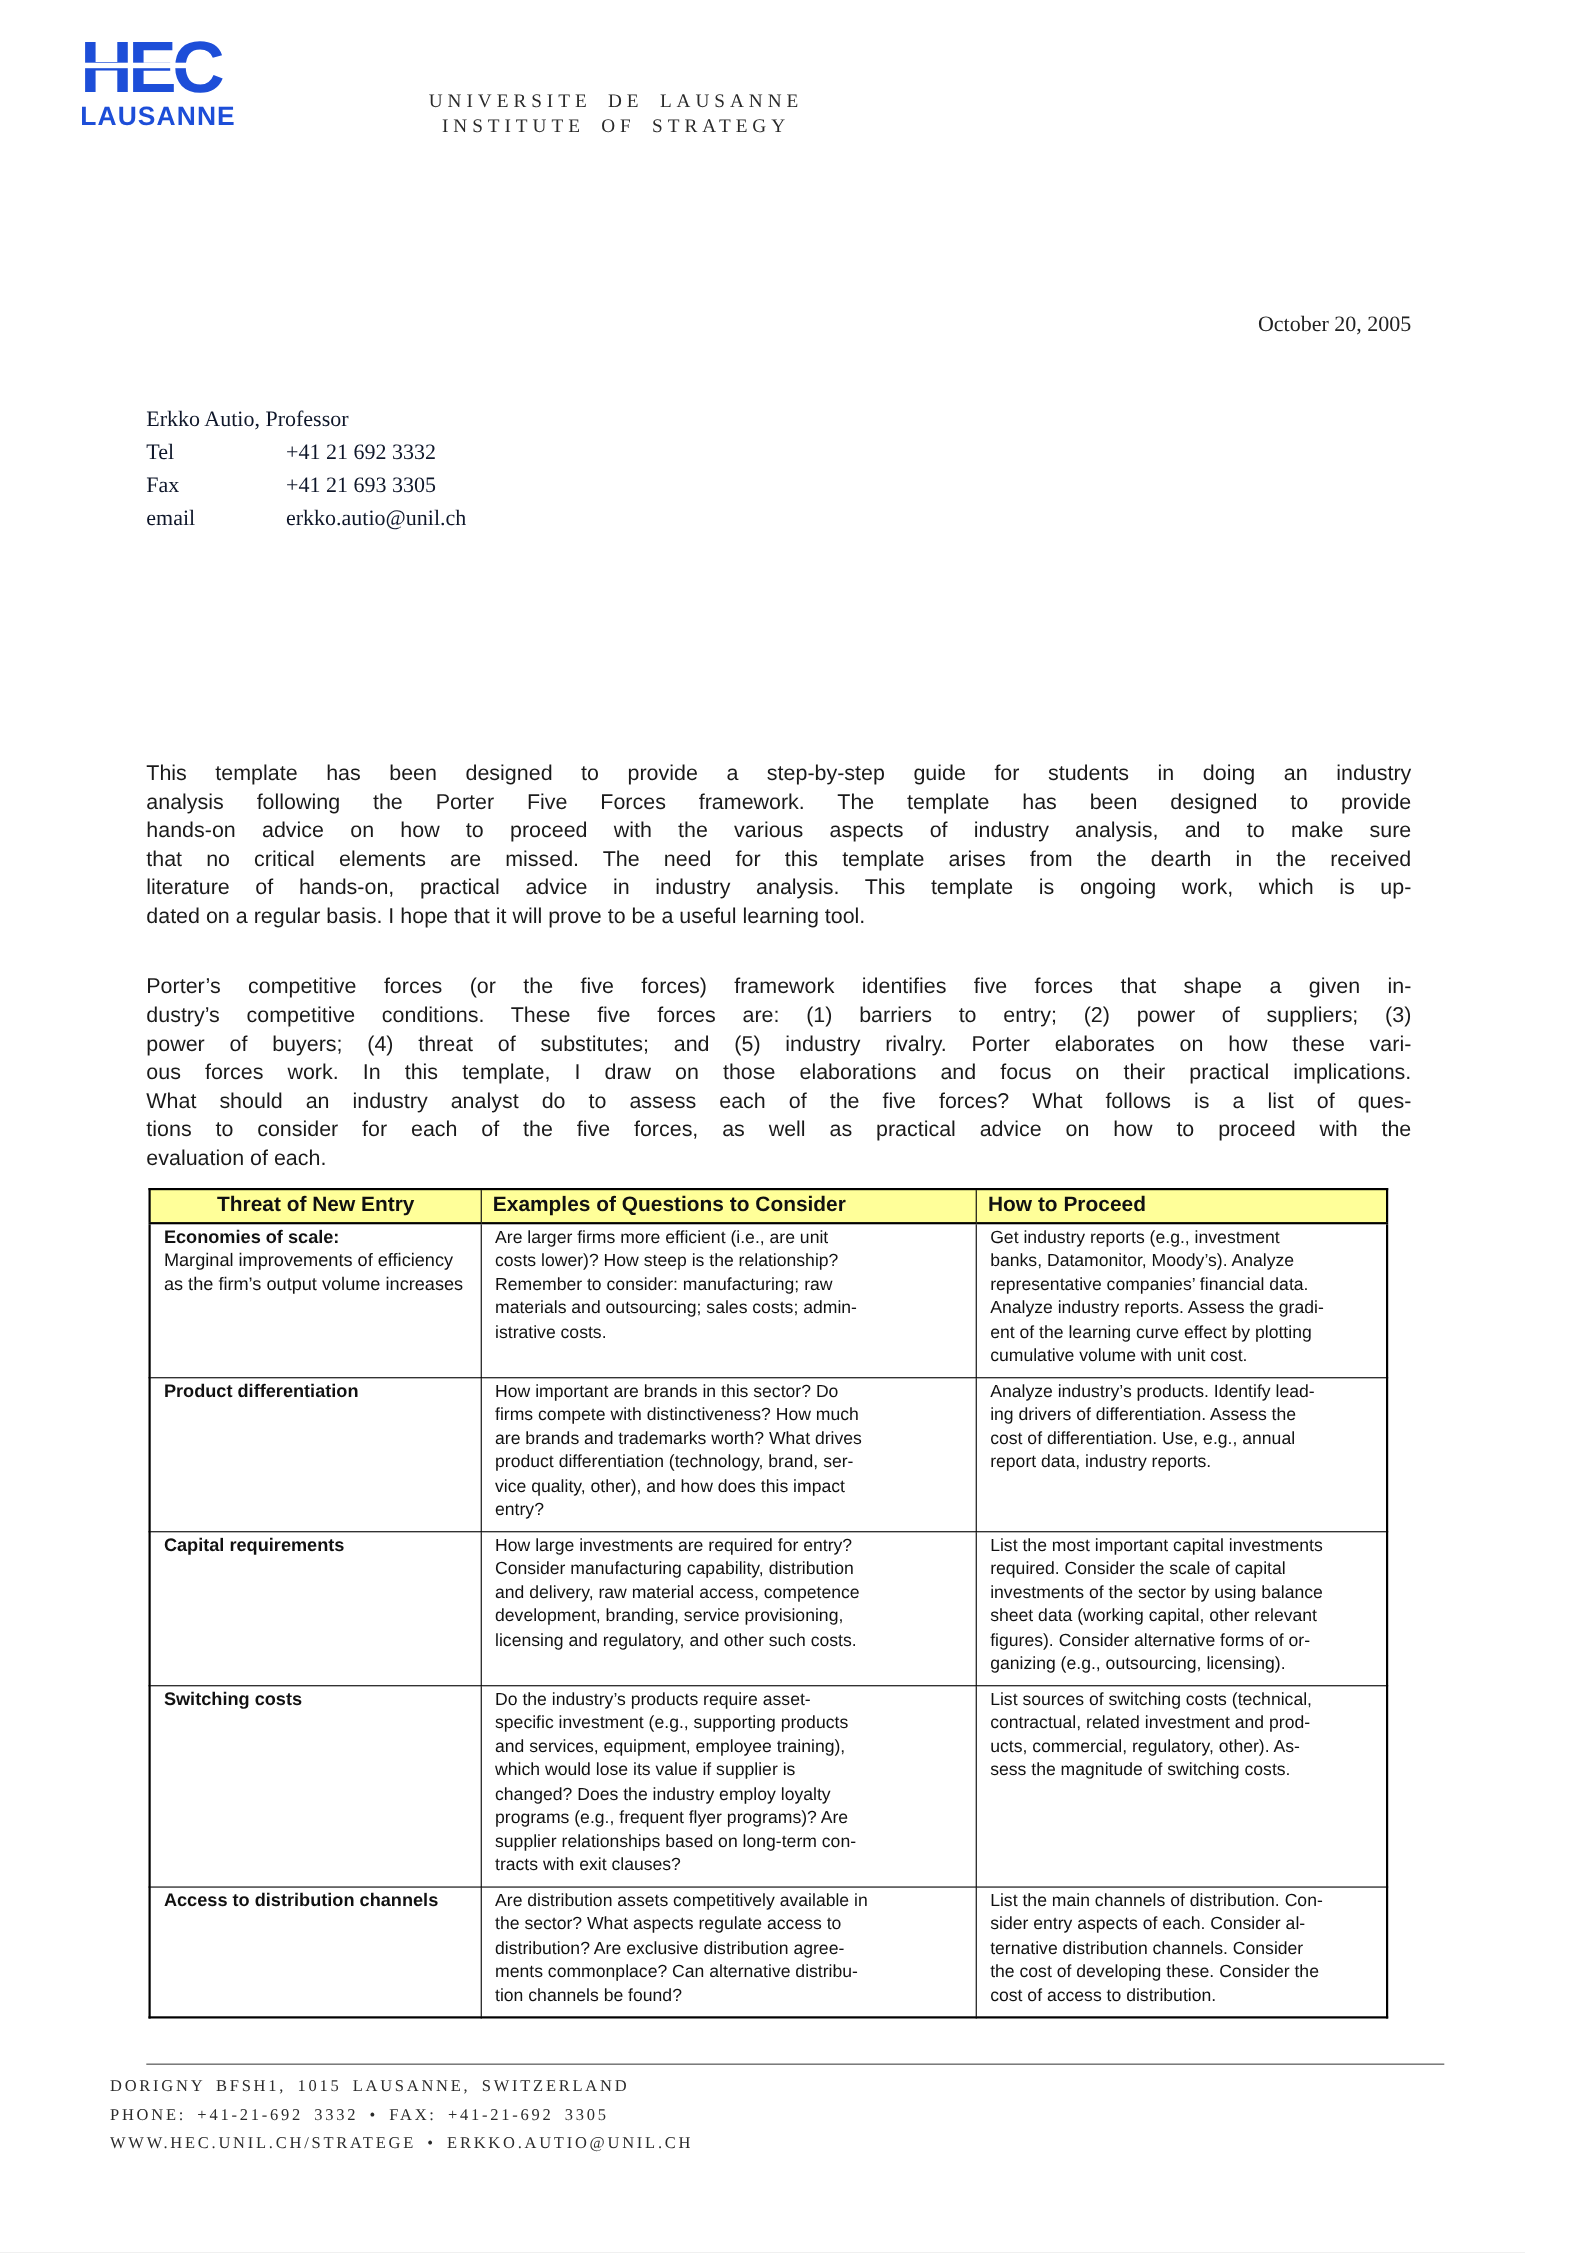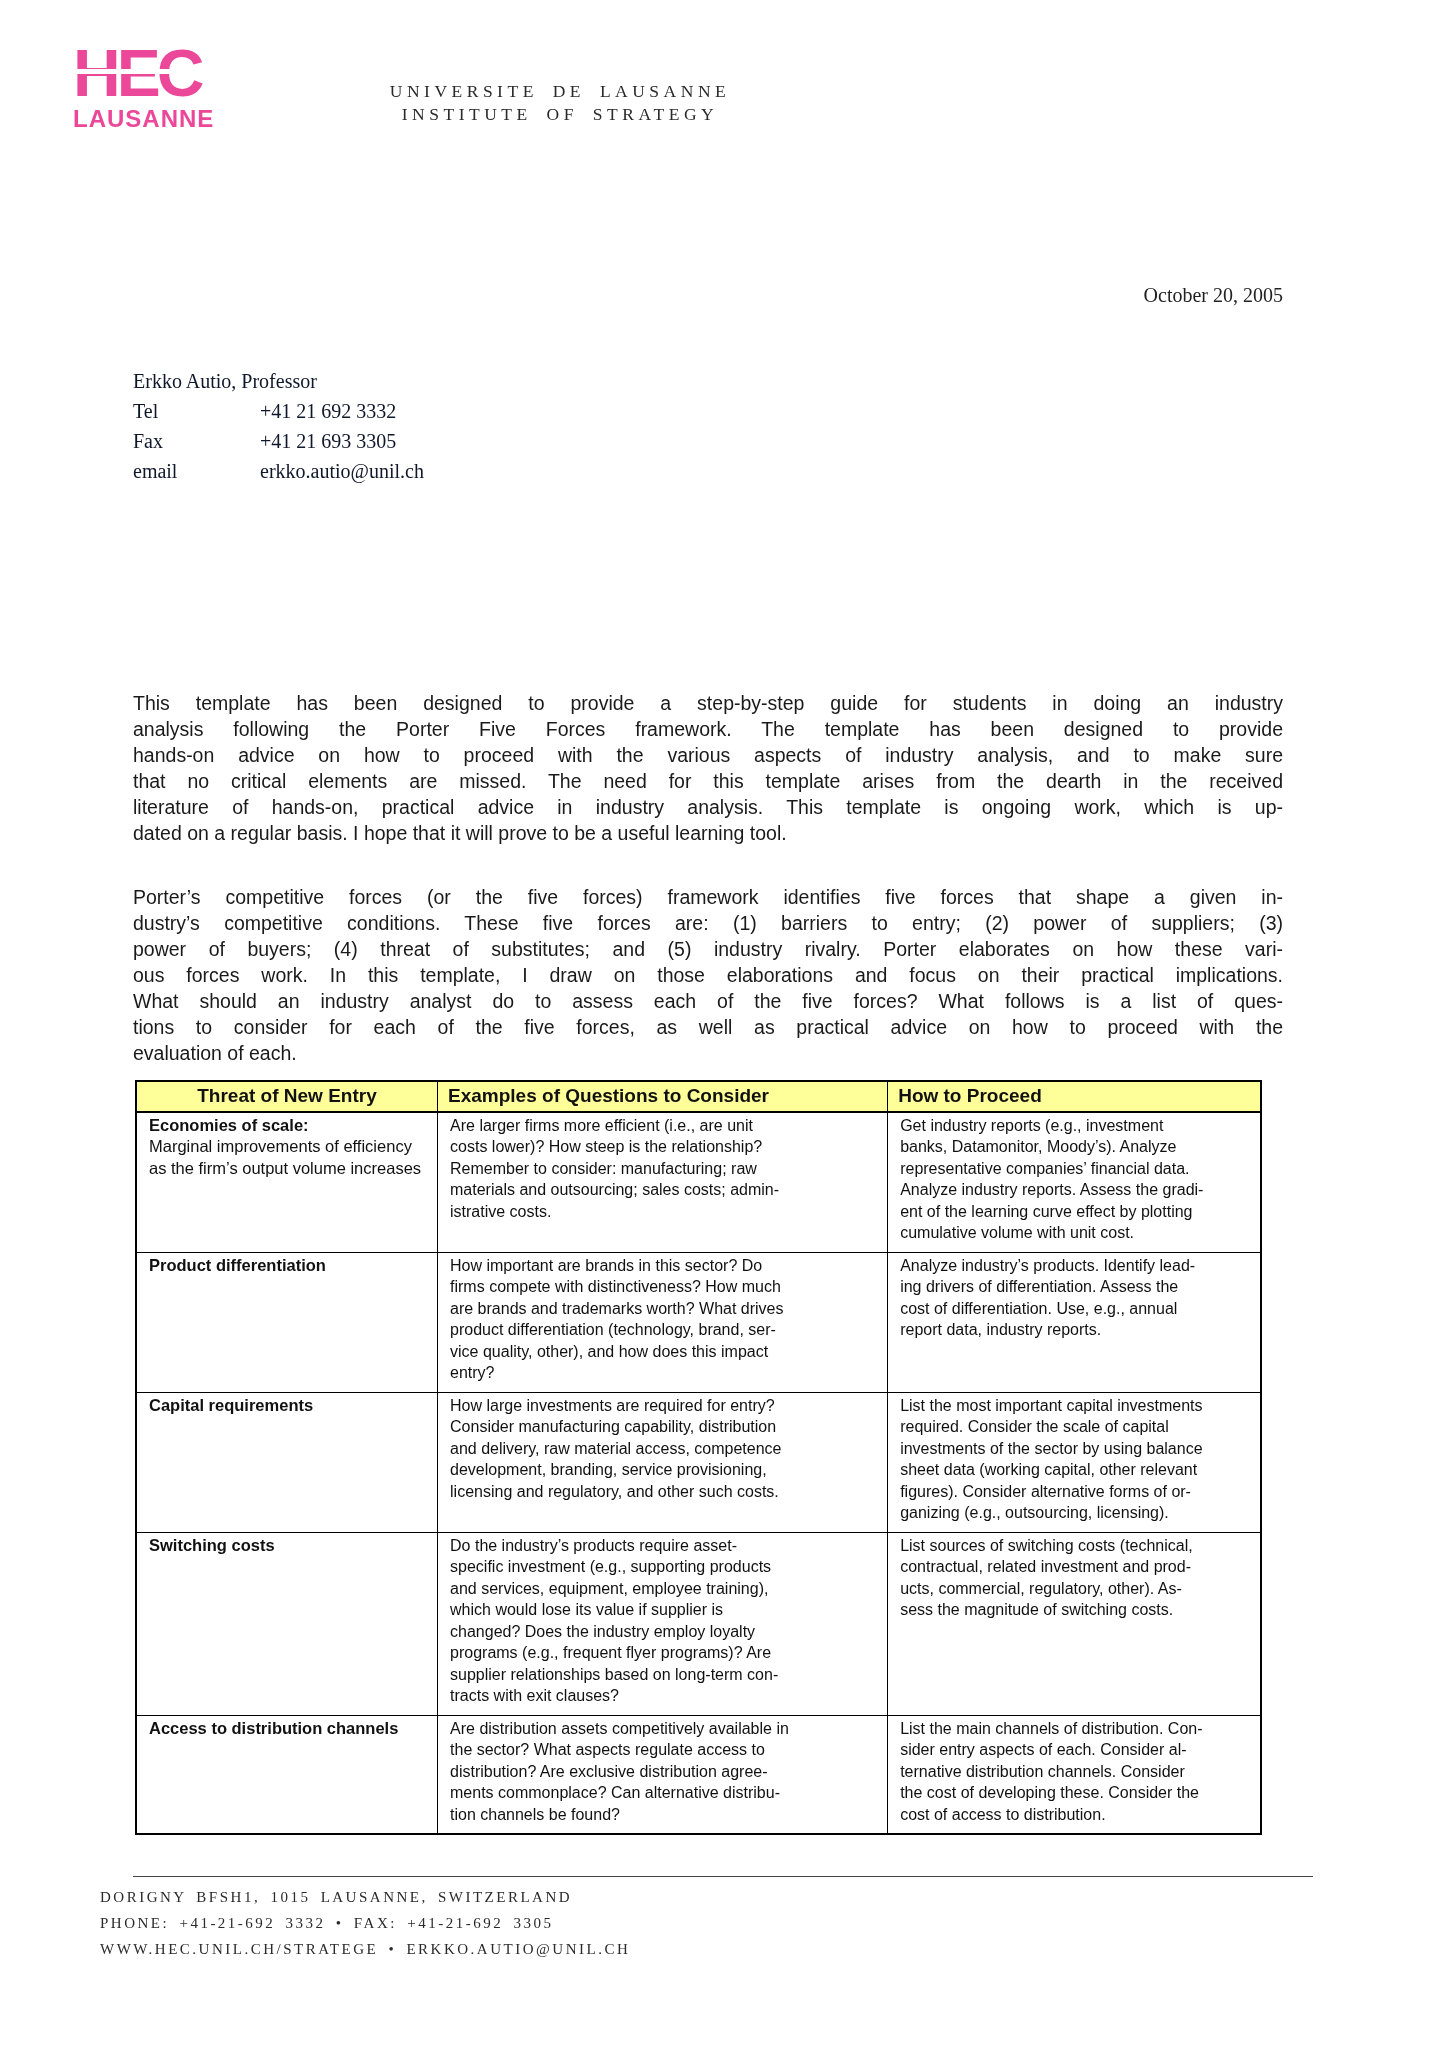--- a/index.html
+++ b/index.html
@@ -7,21 +7,21 @@
     position: relative;
     width: 1447px; height: 2048px;
     margin: 0 auto;
     background: #ffffff;
     font-family: "Liberation Sans", sans-serif;
     color: #161616;
     overflow: hidden;
   }
 
   
-  .logo { position:absolute; left:73px; top:30px; width:180px; color:#ec4899;margin-top:12px; }
+  .logo { position:absolute; left:73px; top:30px; width:180px; color:#1d4ed8; }
   .logo-hec {
     position:relative; display:inline-block;
     font-family:"Liberation Sans", sans-serif;
     font-weight:bold; font-size:66px; line-height:62px; letter-spacing:-4px;
   }
   .logo-hec::after {
     content:""; position:absolute; left:-2px; right:2px; top:27px; height:5px;
     background:#ffffff;
   }
   .logo-sub {

